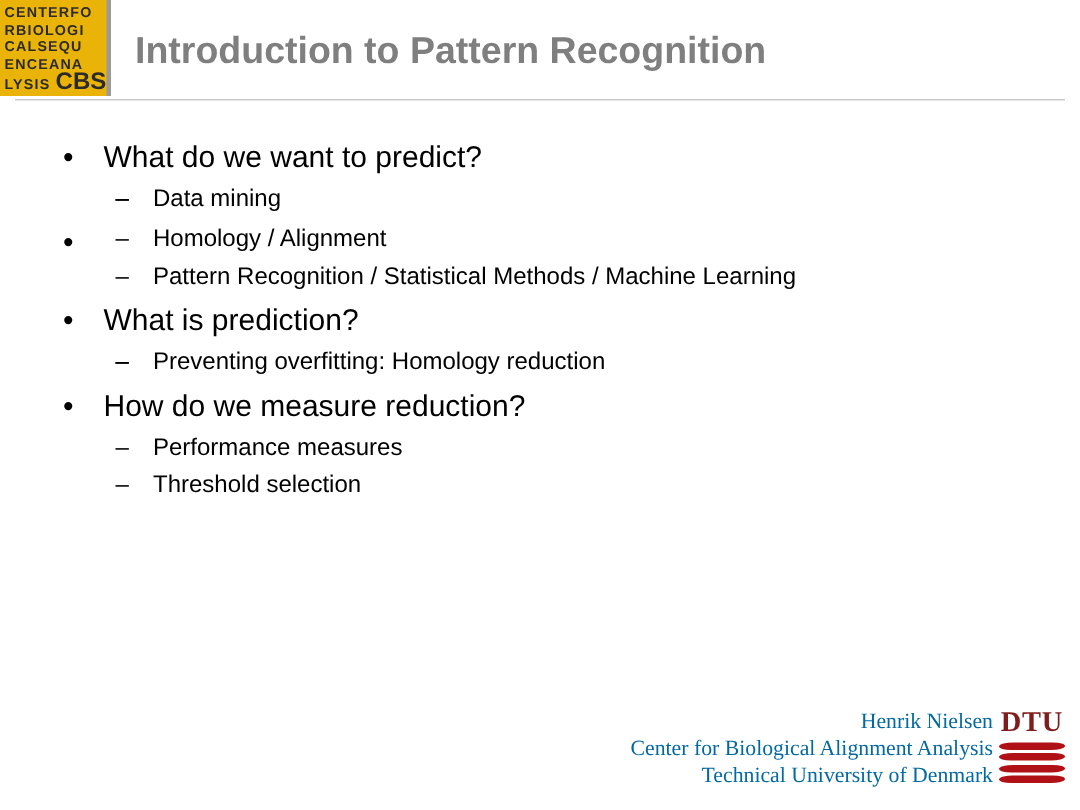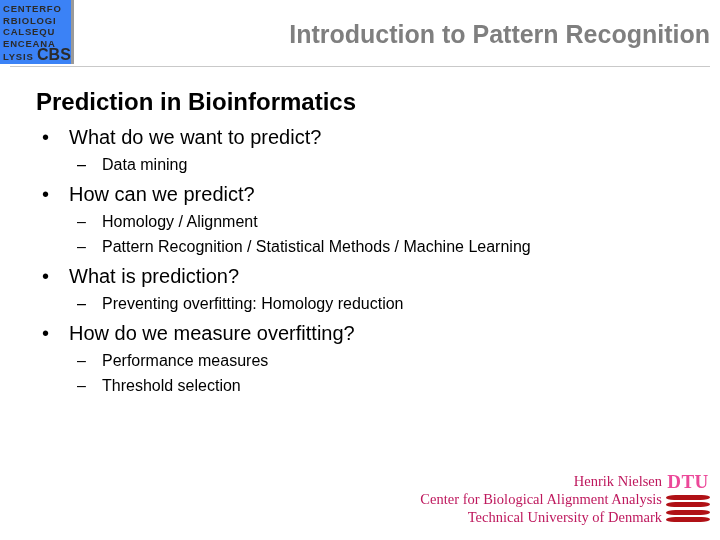--- a/index.html
+++ b/index.html
@@ -23,21 +23,21 @@
     left: 0;
     width: 720px;
     height: 68px;
   }
   #cbs-logo {
     position: absolute;
     left: 0px;
     top: 0px;
     width: 74px;
     height: 64px;
-    background: #3b82f6;
+    background: #eab308;
     border-right: 3px solid #9a9a9a;
     box-sizing: border-box;
     padding: 3px 0 0 3px;
   }
   #cbs-logo .logo-line {
     font-family: "Liberation Sans", sans-serif;
     font-weight: bold;
     font-size: 9.5px;
     letter-spacing: 0.8px;
     line-height: 11.5px;
@@ -46,21 +46,21 @@
   }
   #cbs-logo .cbs-word {
     font-size: 16px;
     letter-spacing: 0px;
   }
   #slide-title {
     position: absolute;
     left: 90px;
     top: 20px;
     width: 620px;
-    text-align: right;
+    text-align: left;
     font-size: 25px;
     font-weight: bold;
     color: #7f7f7f;
   }
   #header-rule {
     position: absolute;
     left: 10px;
     top: 66px;
     width: 700px;
     height: 1px;
@@ -123,35 +123,35 @@
 
   
   #slide-footer {
     position: absolute;
     right: 58px;
     bottom: 14px;
     text-align: right;
     font-family: "Liberation Serif", serif;
     font-size: 14.5px;
     line-height: 18px;
-    color: #be185d;
+    color: #0369a1;
   }
   #dtu-logo {
     position: absolute;
     right: 8px;
     bottom: 12px;
     width: 48px;
     height: 56px;
   }
   #dtu-logo .dtu-word {
     font-family: "Liberation Serif", serif;
     font-weight: bold;
     font-size: 19px;
     letter-spacing: 0.5px;
-    color: #ec4899;
+    color: #7f1d1d;
     text-align: center;
     line-height: 20px;
   }
   #dtu-logo .wave {
     width: 44px;
     height: 5px;
     background: #b01116;
     margin: 2.5px 0 0 2px;
     border-radius: 40% / 100%;
     transform: skewX(-14deg);
@@ -171,41 +171,39 @@
       <span>LYSIS</span>
       <span class="cbs-word">CBS</span>
     </div>
   </div>
 
   <div id="slide-title">Introduction to Pattern Recognition</div>
   <div id="header-rule"></div>
 </div>
 
 <div id="slide-body">
-  <h1 id="content-title">Prediction in Bioinformatics</h1>
 
   <ul class="lvl1">
 
     <li class="bullet1">
       <span class="b1marker">•</span>
       <span>What do we want to predict?</span>
       <ul class="lvl2">
         <li class="bullet2">
           <span class="b2marker">–</span>
         </li>
         <li class="bullet2">
           <span class="b2marker">–</span>
           <span>Data mining</span>
         </li>
       </ul>
     </li>
 
     <li class="bullet1">
       <span class="b1marker">•</span>
-      <span>How can we predict?</span>
       <ul class="lvl2">
         <li class="bullet2">
           <span class="b2marker">–</span>
           <span>Homology / Alignment</span>
         </li>
         <li class="bullet2">
           <span class="b2marker">–</span>
           <span>Pattern Recognition / Statistical Methods / Machine Learning</span>
         </li>
       </ul>
@@ -220,21 +218,21 @@
         </li>
         <li class="bullet2">
           <span class="b2marker">–</span>
           <span>Preventing overfitting: Homology reduction</span>
         </li>
       </ul>
     </li>
 
     <li class="bullet1">
       <span class="b1marker">•</span>
-      <span>How do we measure overfitting?</span>
+      <span>How do we measure reduction?</span>
       <ul class="lvl2">
         <li class="bullet2">
           <span class="b2marker">–</span>
           <span>Performance measures</span>
         </li>
         <li class="bullet2">
           <span class="b2marker">–</span>
           <span>Threshold selection</span>
         </li>
       </ul>

